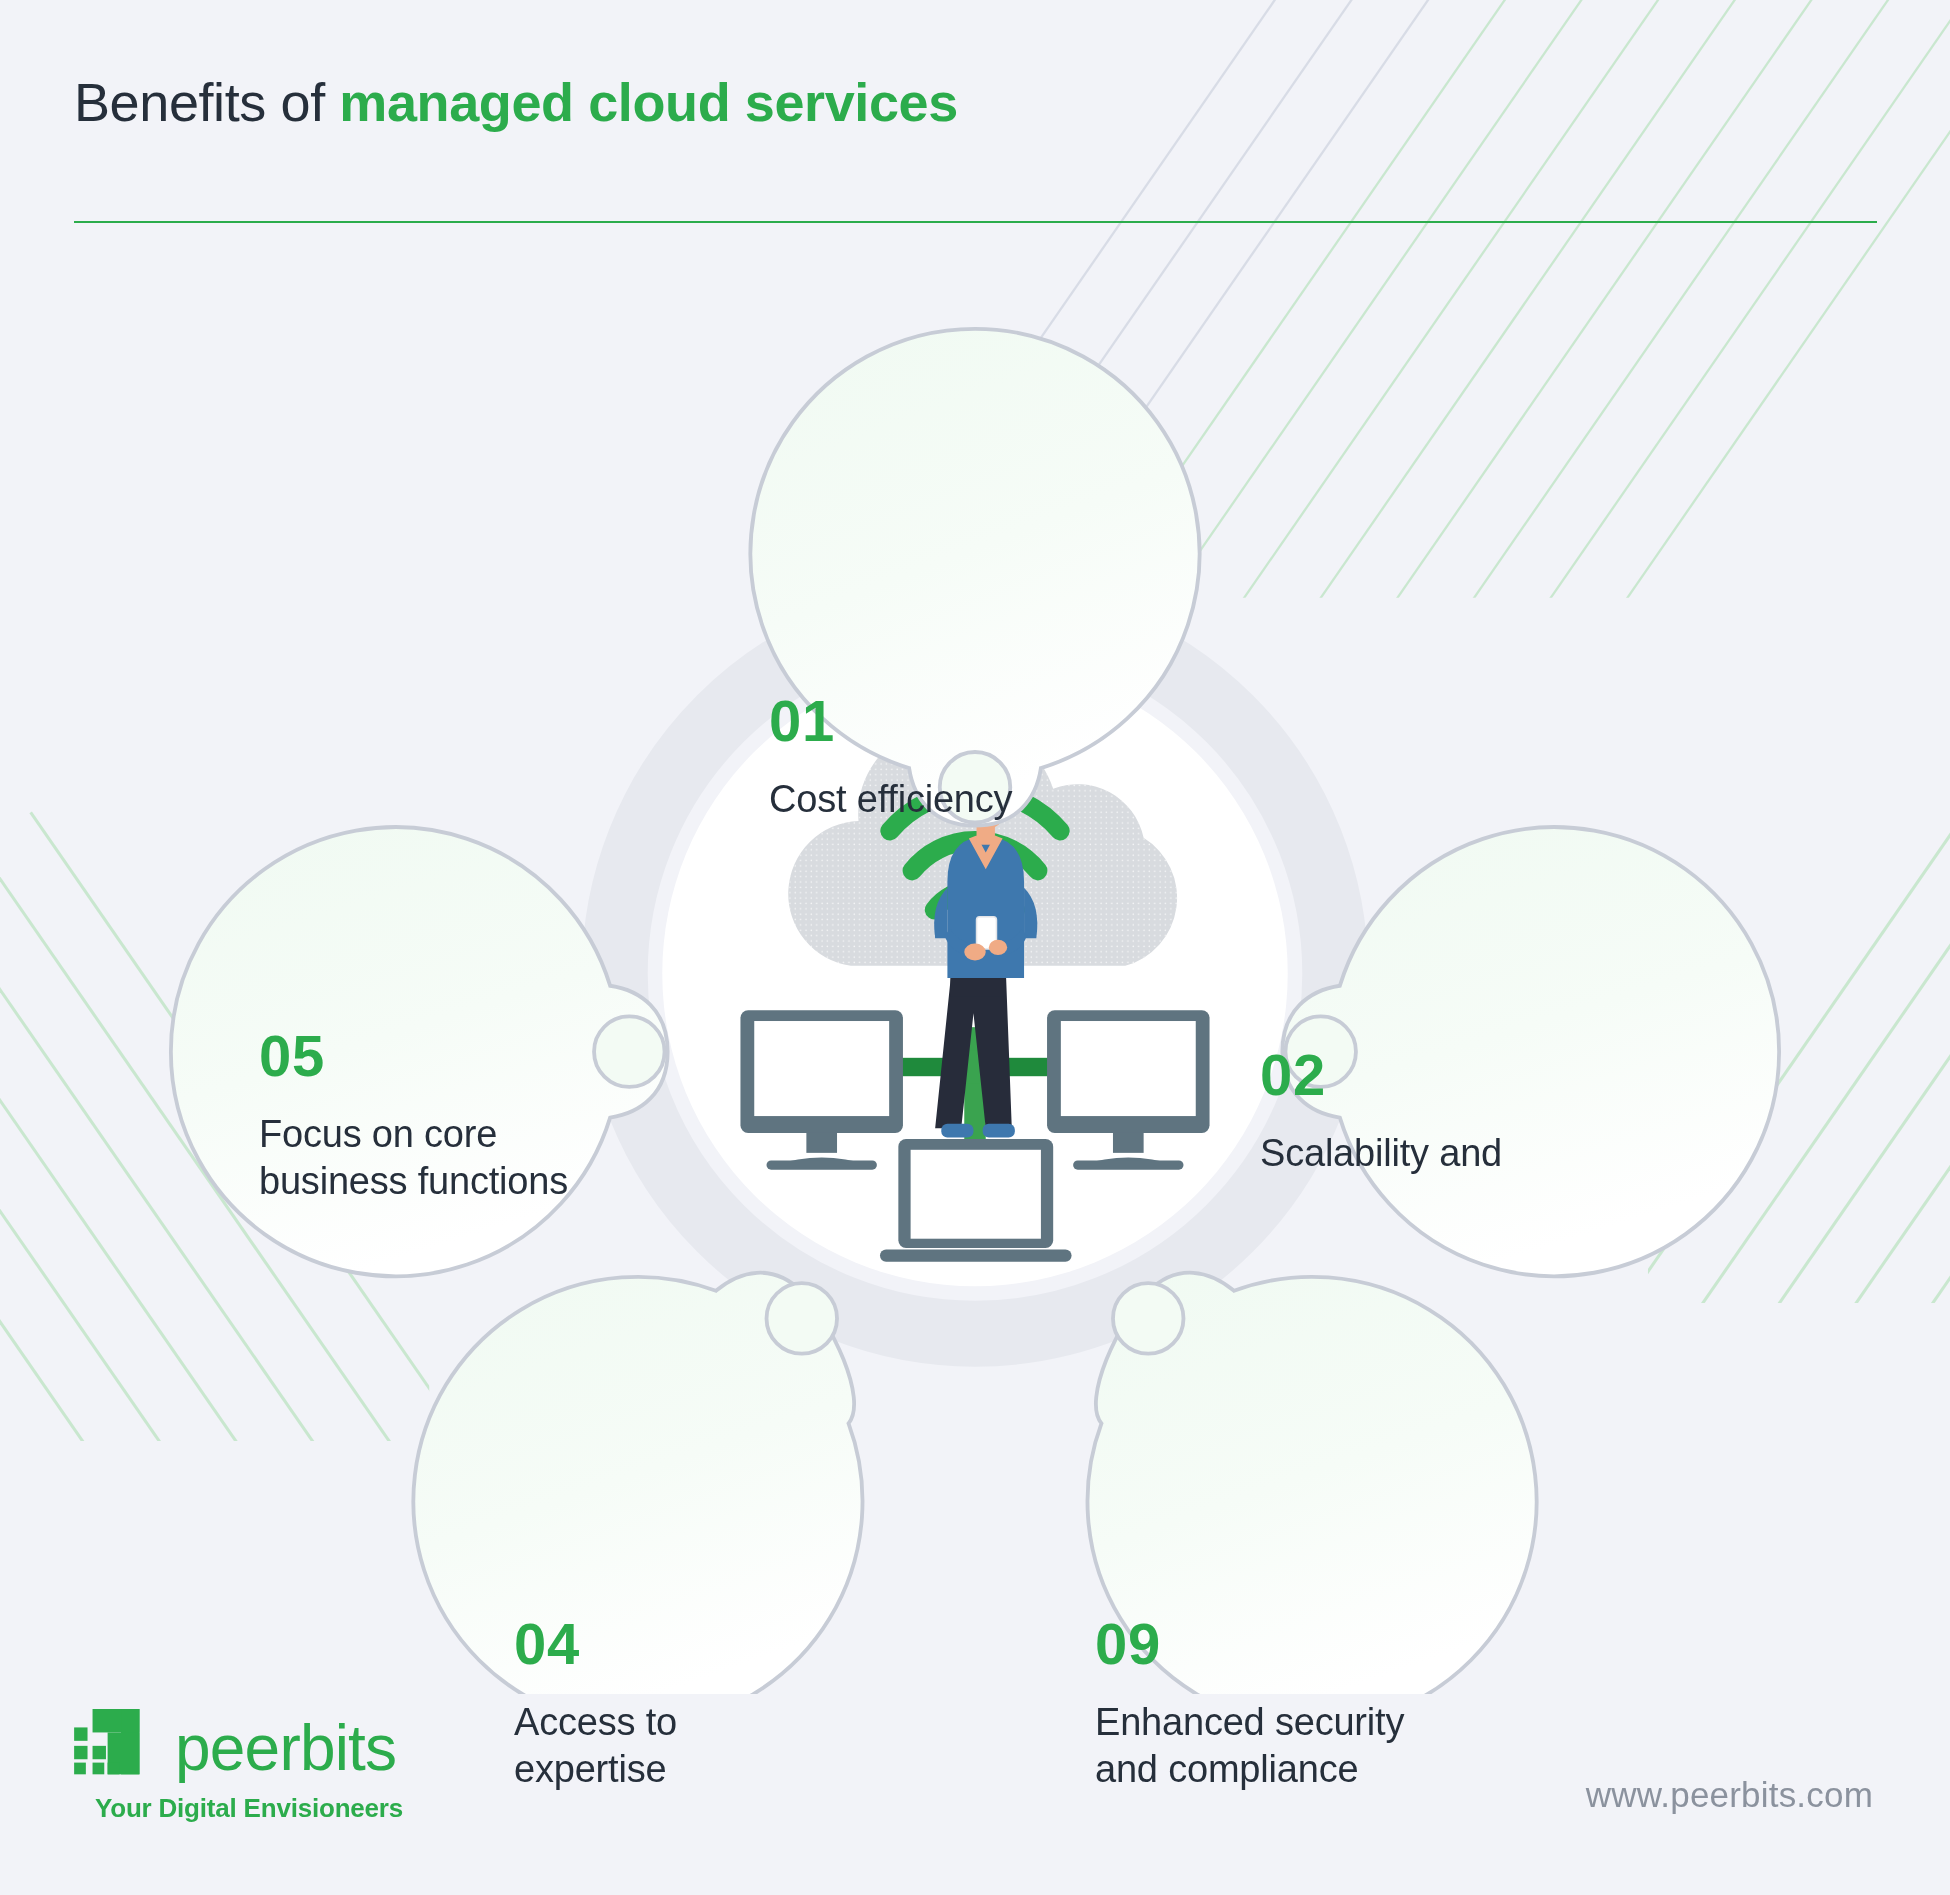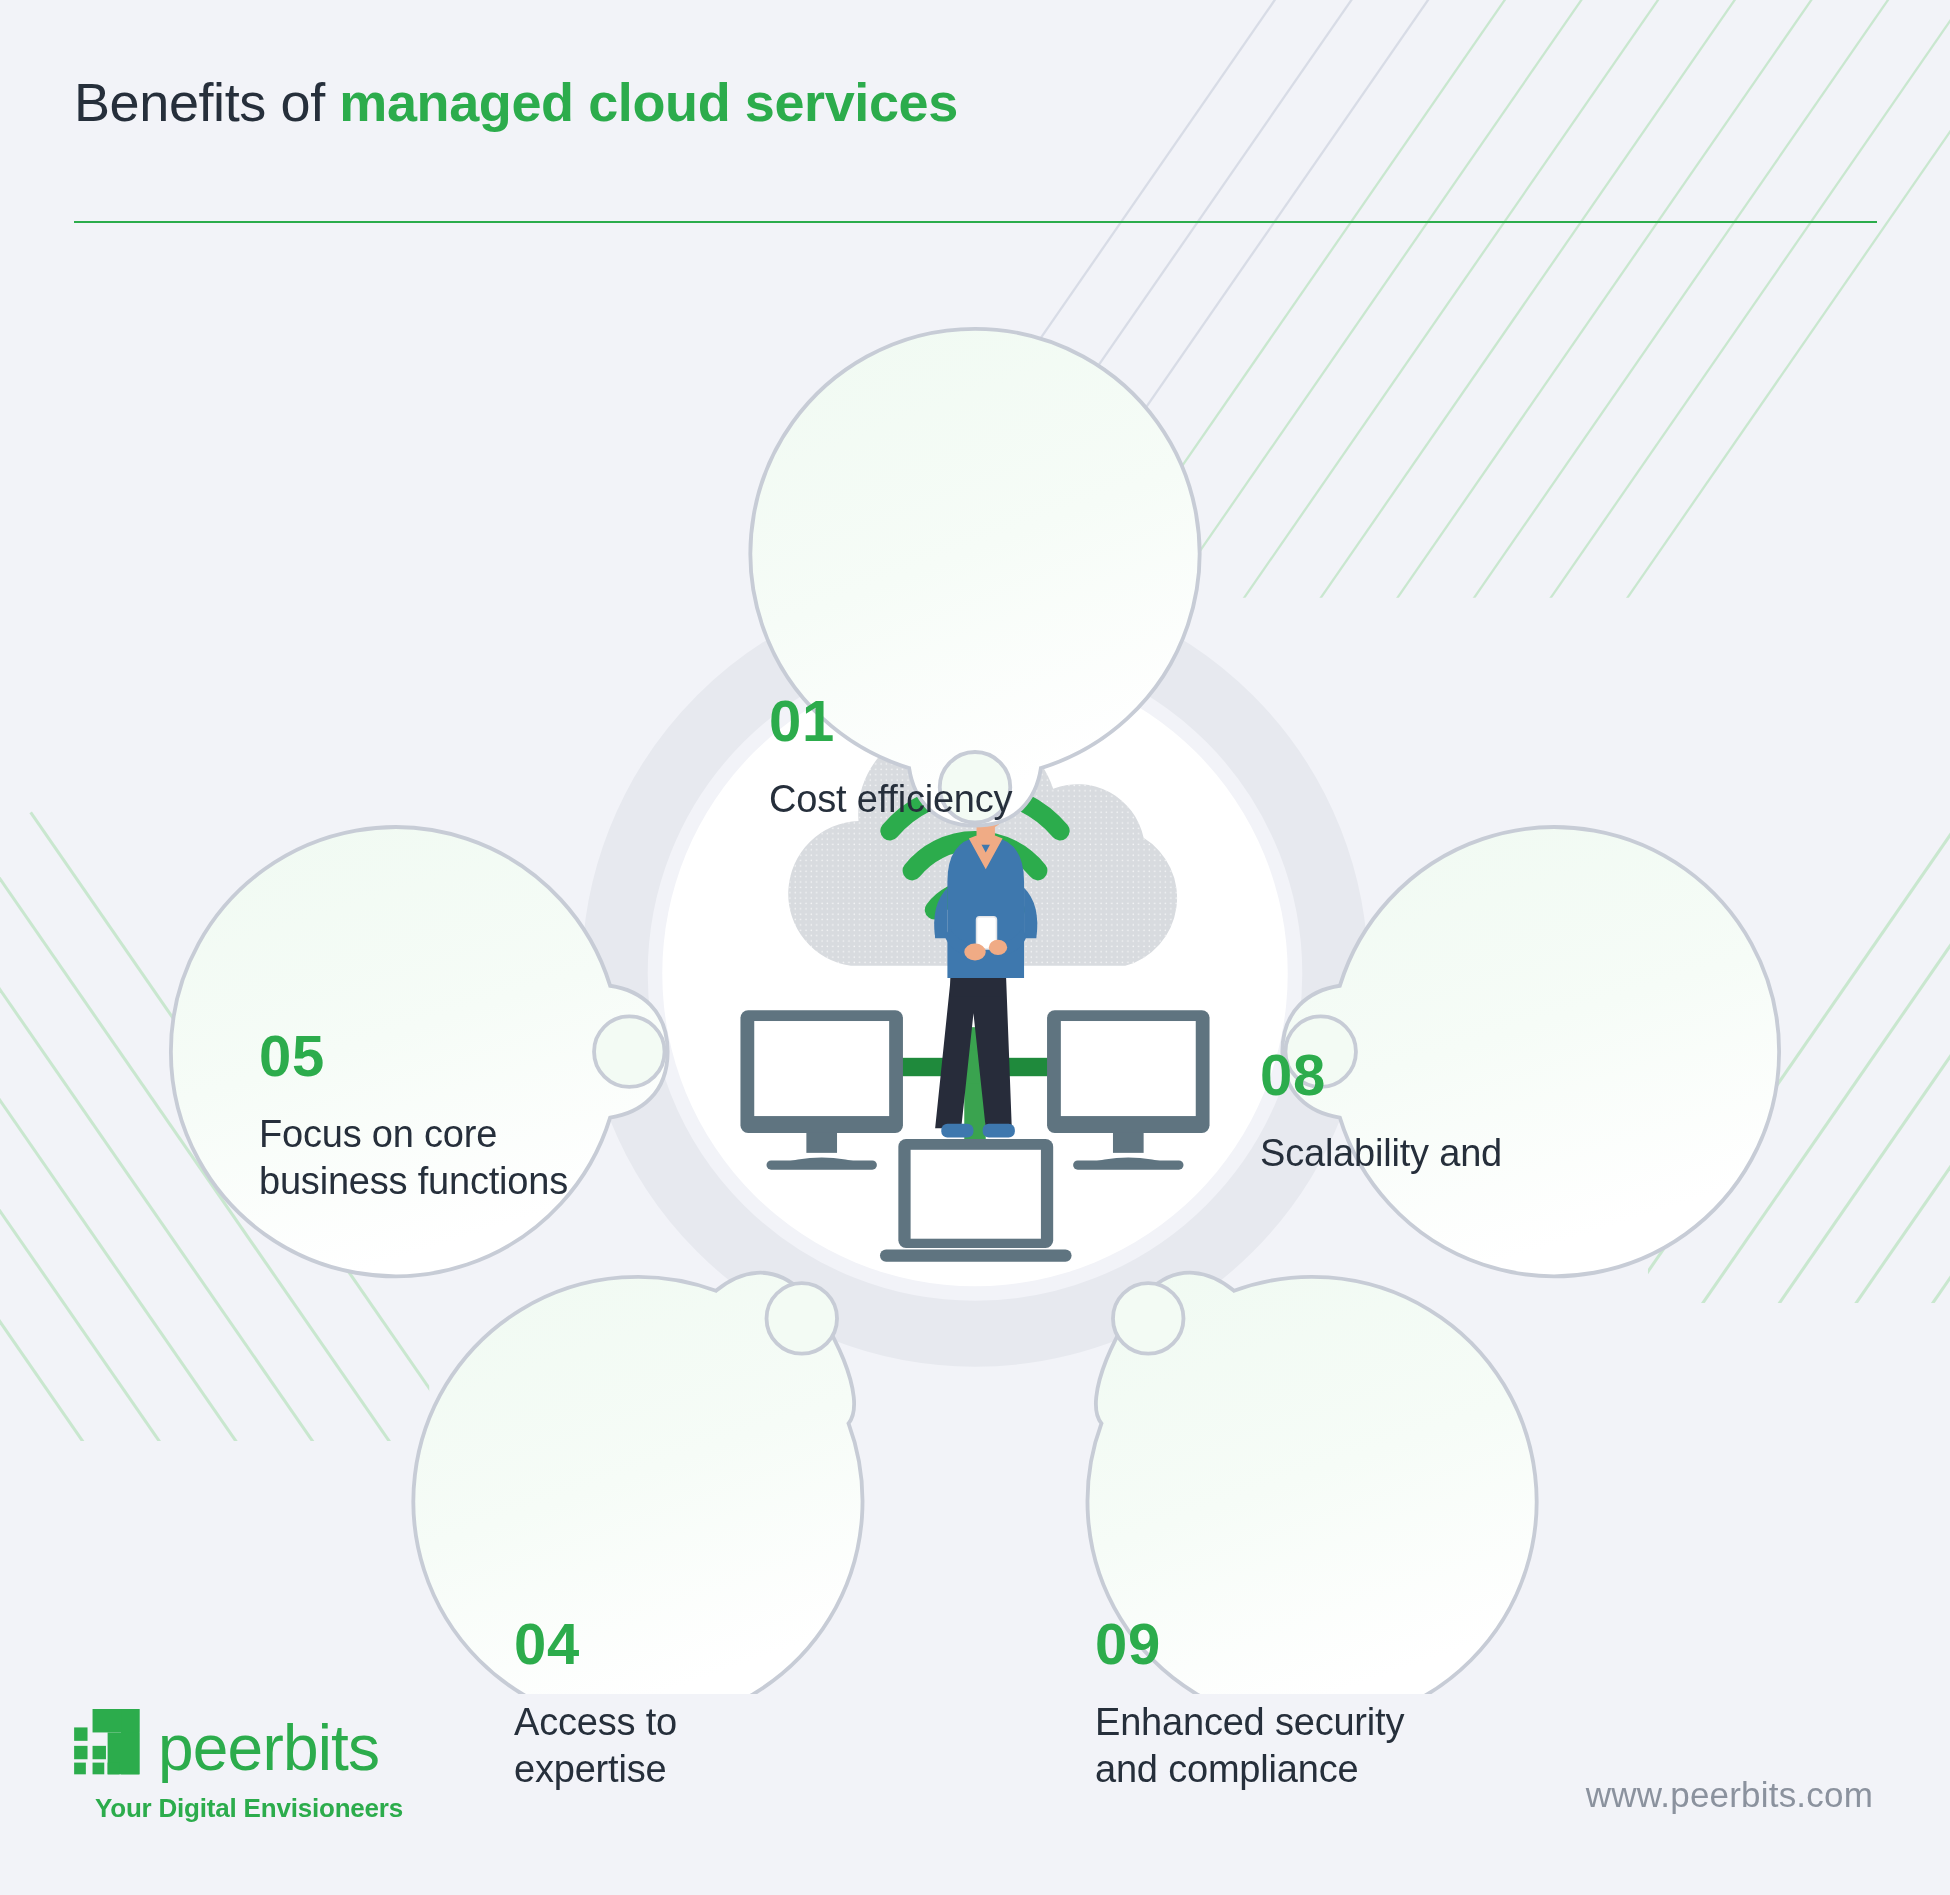--- a/index.html
+++ b/index.html
@@ -51,21 +51,21 @@
 
   #node-01-text { left:769px; top:426px; width:429px; }
   #node-02-text { left:1260px; top:780px; width:429px; }
   #node-03-text { left:1095px; top:1349px; width:429px; }
   #node-04-text { left:514px;  top:1349px; width:429px; }
   #node-05-text { left:259px;  top:761px; width:475px; }
 
   
   #footer { position:absolute; left:0; bottom:0; width:100%; height:261px; z-index:5; }
   #logo-block { position:absolute; left:74px; bottom:71px; }
-  #logo-row { display:flex; align-items:flex-end; }
+  #logo-row { display:flex; align-items:flex-end; gap:17px; }
   #logo-mark { width:84px; height:67px; display:block; }
   #logo-word {
     font-size:64px; font-weight:400; color:#2cac4c;
     line-height:0.86; letter-spacing:-0.8px;
   }
   #logo-tagline {
     margin-top:17px; font-size:26px; font-weight:700; color:#2cac4c;
     letter-spacing:-0.2px;
     margin-left:21px;
   }
@@ -268,21 +268,21 @@
 </svg>
 
   <div class="node-text" id="node-01-text">
     <div class="node-num">01</div>
     <div class="node-label">
       <div>Cost efficiency</div>
     </div>
   </div>
 
   <div class="node-text" id="node-02-text">
-    <div class="node-num">08</div>
+    <div class="node-num">02</div>
     <div class="node-label">
       <div>Scalability and</div>
     </div>
   </div>
 
   <div class="node-text" id="node-03-text">
     <div class="node-num">09</div>
     <div class="node-label">
       <div>Enhanced security</div>
       <div>and compliance</div>

